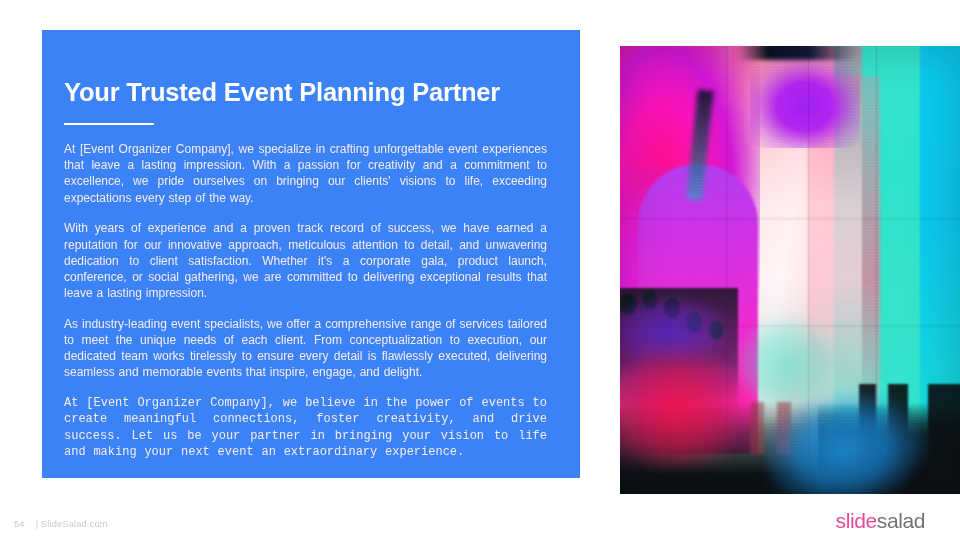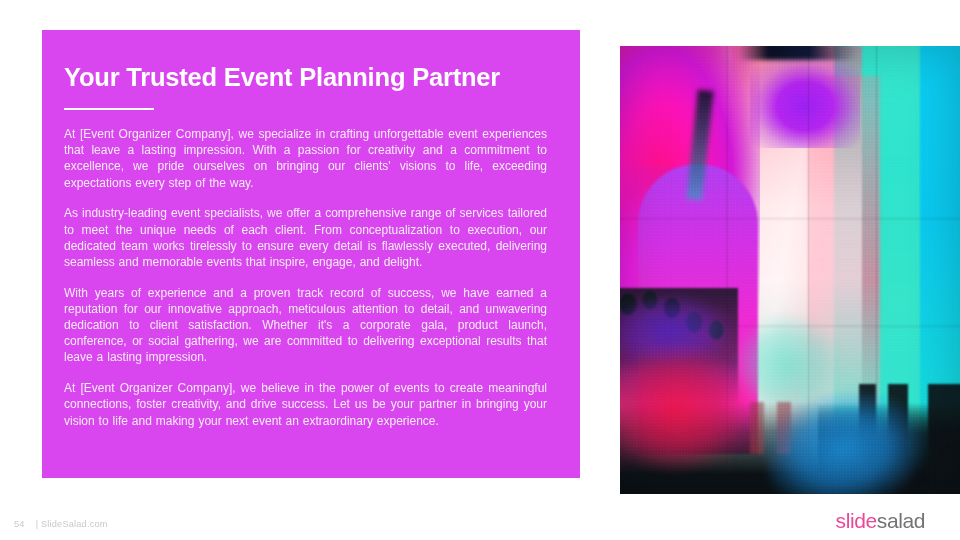--- a/index.html
+++ b/index.html
@@ -21,23 +21,23 @@
     background: #ffffff;
   }
 
   
   .panel {
     position: absolute;
     left: 42px;
     top: 30px;
     width: 538px;
     height: 448px;
-    background: #d946ef;
+    background: #3b82f6;
     box-sizing: border-box;
-    padding: 33px 33px 20px 22px;
+    padding: 48px 33px 20px 22px;
   }
 
   .panel-title {
     color: #ffffff;
     font-family: "Liberation Sans Narrow", "Liberation Sans", sans-serif;
     font-size: 25.5px;
     font-weight: bold;
     letter-spacing: -0.2px;
     line-height: 1.1;
     margin: 0 0 0 0;
@@ -56,21 +56,21 @@
   }
 
   .para {
     color: #f6ecf5;
     font-size: 12px;
     line-height: 16.2px;
     text-align: justify;
     margin: 0 0 14.5px 0;
     word-spacing: 0.6px;
   }
-  .para:last-child { margin-bottom: 0; }
+  .para:last-child { margin-bottom: 0; font-family: Liberation Mono, monospace; }
 
   
   .photo {
     position: absolute;
     left: 580px;
     top: 30px;
     width: 340px;
     height: 448px;
     overflow: hidden;
     background: #0d1418;
@@ -275,22 +275,22 @@
 <body>
 
 <div class="slide">
 
   <section class="panel">
     <h1 class="panel-title">Your Trusted Event Planning Partner</h1>
     <div class="title-rule"></div>
 
     <div class="body-block">
       <p class="para">At [Event Organizer Company], we specialize in crafting unforgettable event experiences that leave a lasting impression. With a passion for creativity and a commitment to excellence, we pride ourselves on bringing our clients' visions to life, exceeding expectations every step of the way.</p>
+      <p class="para">With years of experience and a proven track record of success, we have earned a reputation for our innovative approach, meticulous attention to detail, and unwavering dedication to client satisfaction. Whether it's a corporate gala, product launch, conference, or social gathering, we are committed to delivering exceptional results that leave a lasting impression.</p>
       <p class="para">As industry-leading event specialists, we offer a comprehensive range of services tailored to meet the unique needs of each client. From conceptualization to execution, our dedicated team works tirelessly to ensure every detail is flawlessly executed, delivering seamless and memorable events that inspire, engage, and delight.</p>
-      <p class="para">With years of experience and a proven track record of success, we have earned a reputation for our innovative approach, meticulous attention to detail, and unwavering dedication to client satisfaction. Whether it's a corporate gala, product launch, conference, or social gathering, we are committed to delivering exceptional results that leave a lasting impression.</p>
       <p class="para">At [Event Organizer Company], we believe in the power of events to create meaningful connections, foster creativity, and drive success. Let us be your partner in bringing your vision to life and making your next event an extraordinary experience.</p>
     </div>
   </section>
 
   <figure class="photo">
     <div class="photo-inner">
       <div class="ph ph-base"></div>
       <div class="ph ph-cyan"></div>
       <div class="ph ph-teal"></div>
       <div class="ph ph-pinkcol"></div>

